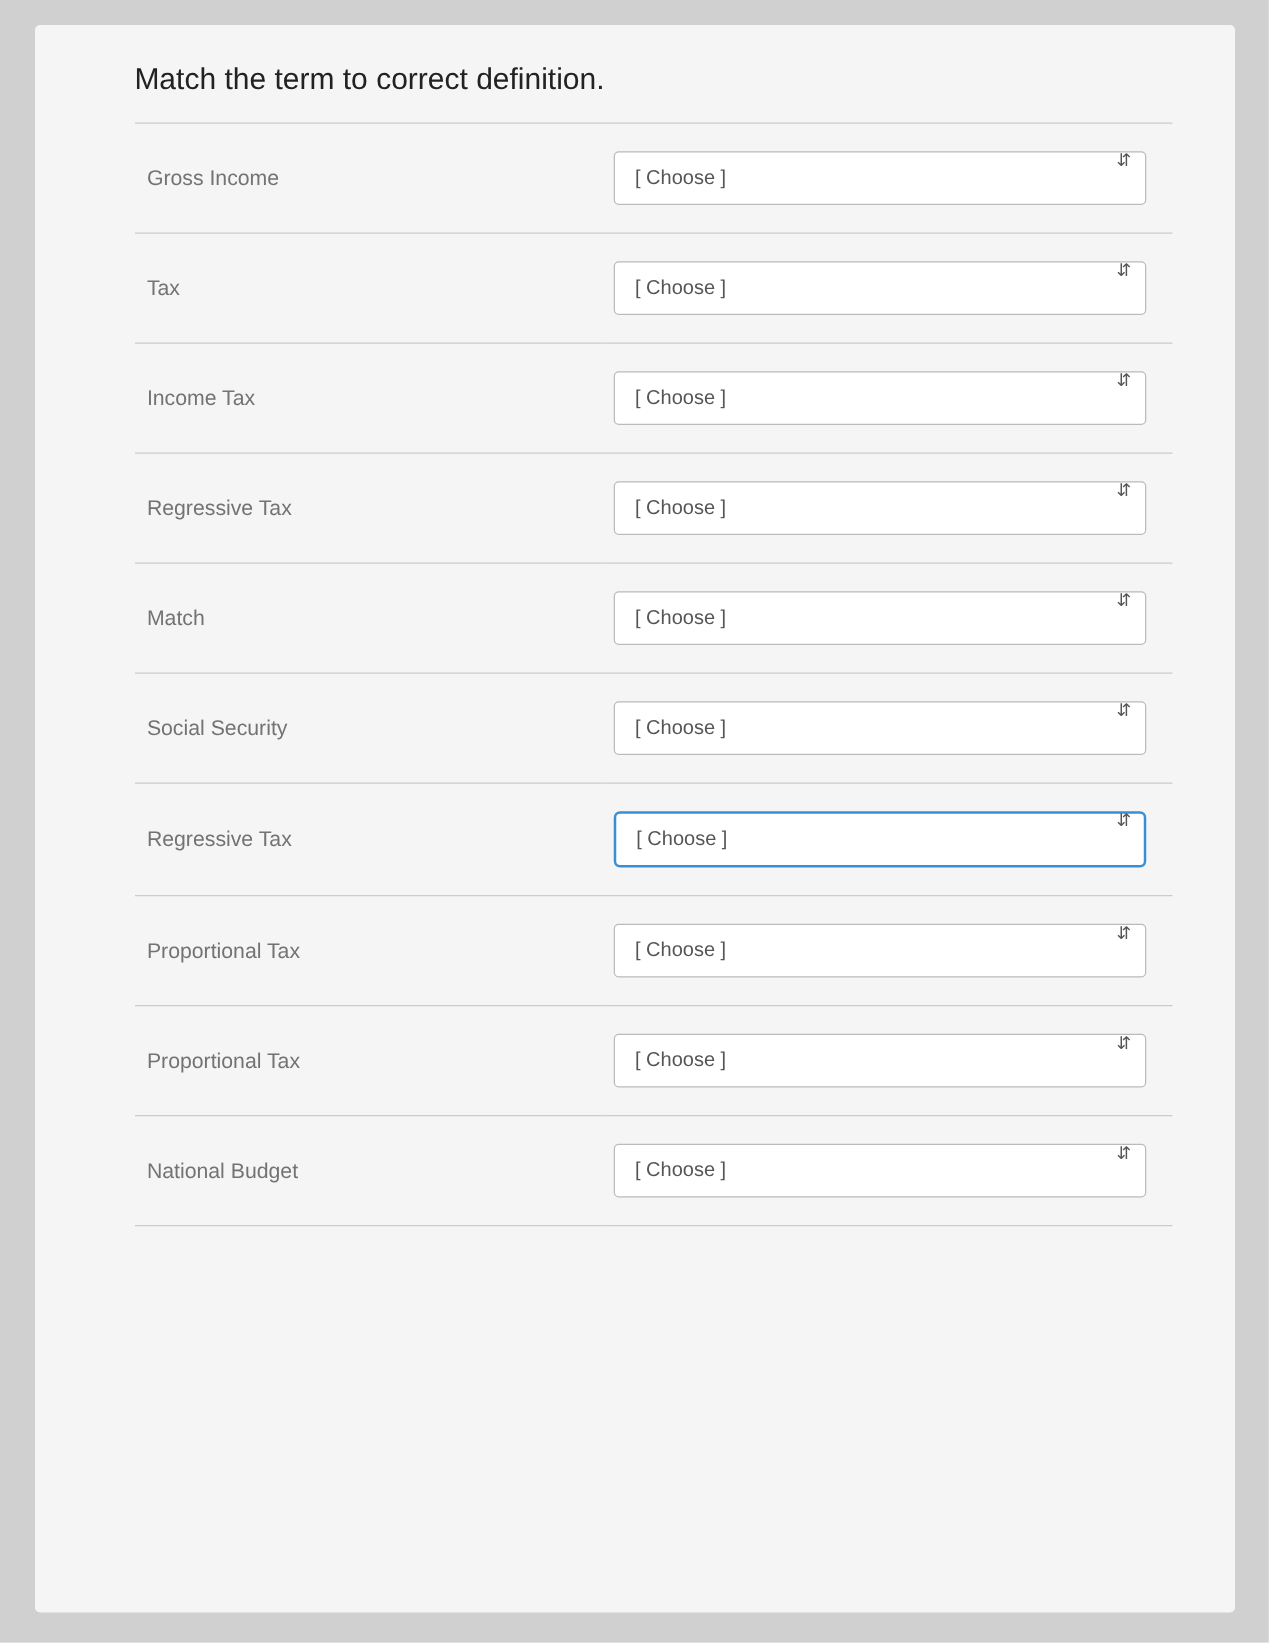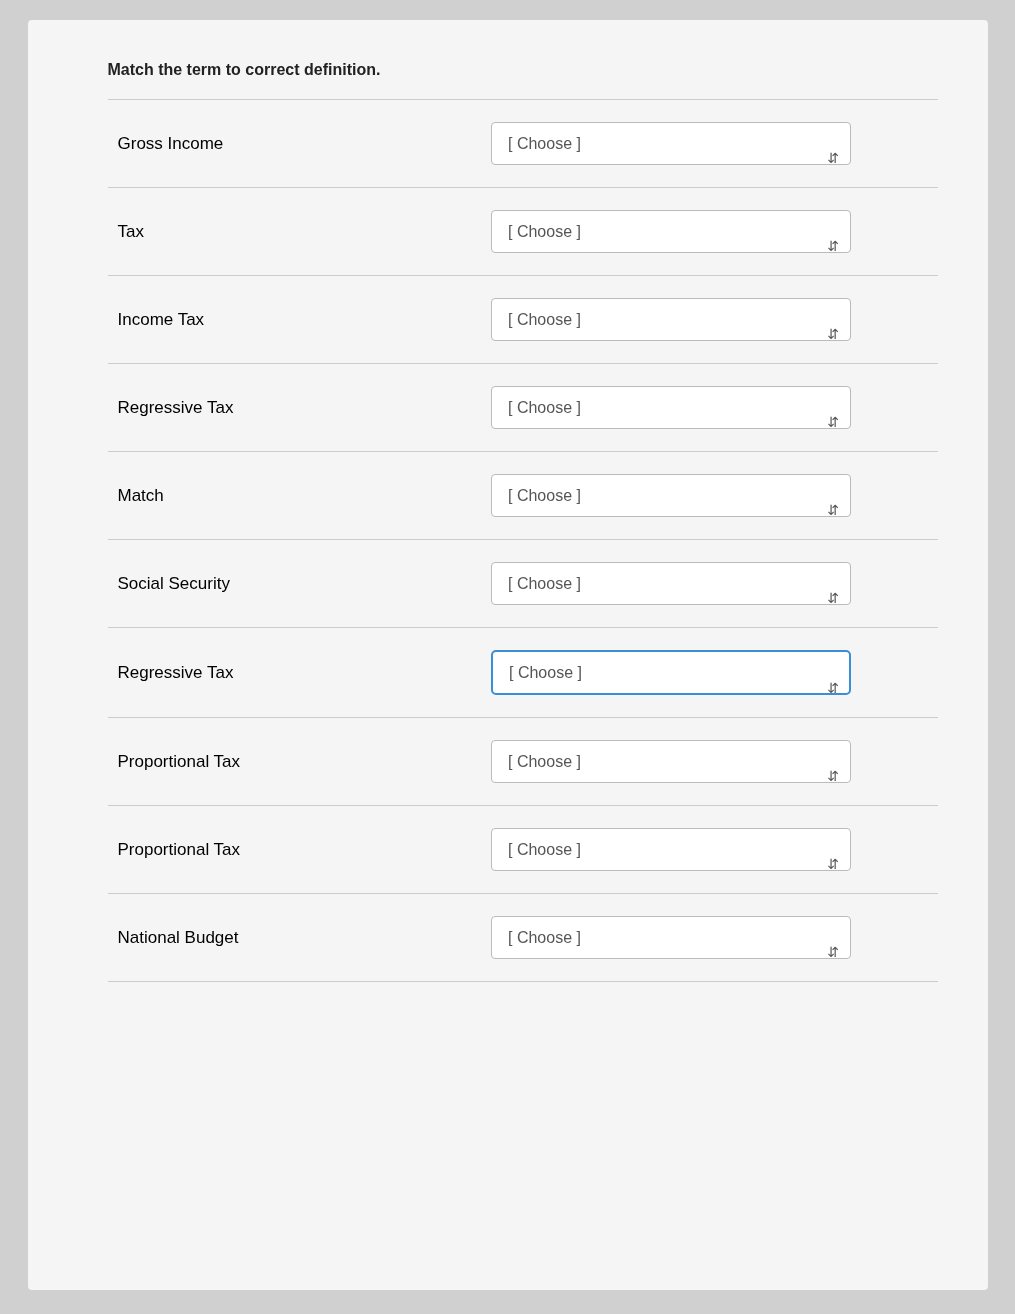--- a/index.html
+++ b/index.html
@@ -18,25 +18,24 @@
 
     .page-container {
       background-color: #f5f5f5;
       width: 960px;
       min-height: 1270px;
       padding: 30px 50px 40px 80px;
       border-radius: 4px;
     }
 
     .page-title {
-      font-size: 16px;
-      font-weight: 700;
+      font-size: 24px;
+      font-weight: 400;
       color: #222;
       margin-bottom: 20px;
-      margin-top: 11px;
     }
 
     .divider-top {
       border: none;
       border-top: 1px solid #ccc;
       margin-bottom: 0;
     }
 
     .match-table {
       width: 100%;
@@ -48,34 +47,34 @@
     }
 
     .match-row td {
       padding: 22px 10px;
       vertical-align: middle;
     }
 
     .term-cell {
       width: 45%;
       font-size: 17px;
-      color: #000000;
+      color: #737373;
       font-weight: 400;
     }
 
     .select-cell {
       width: 55%;
       text-align: left;
     }
 
     .select-wrapper {
       display: flex;
-      align-items: flex-end;
+      align-items: flex-start;
       position: relative;
-      width: 360px;
+      width: 426px;
     }
 
     .choice-select {
       appearance: none;
       -webkit-appearance: none;
       width: 100%;
       padding: 12px 40px 12px 16px;
       font-size: 16px;
       color: #555;
       background-color: #fff;

